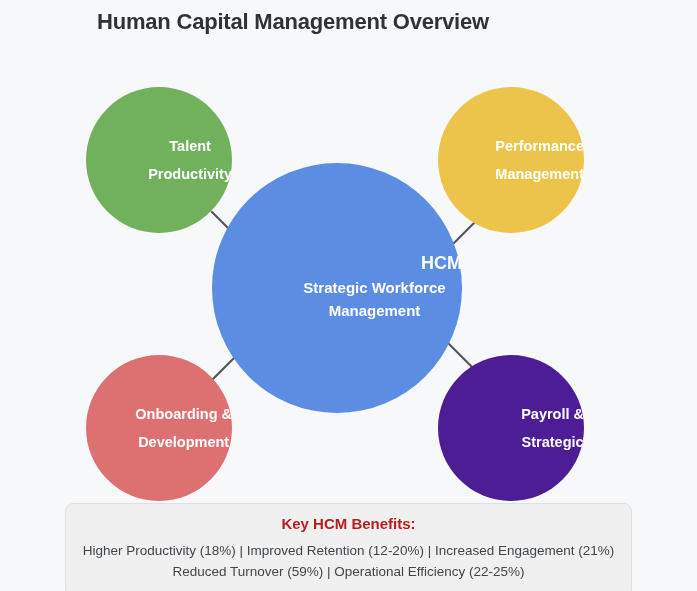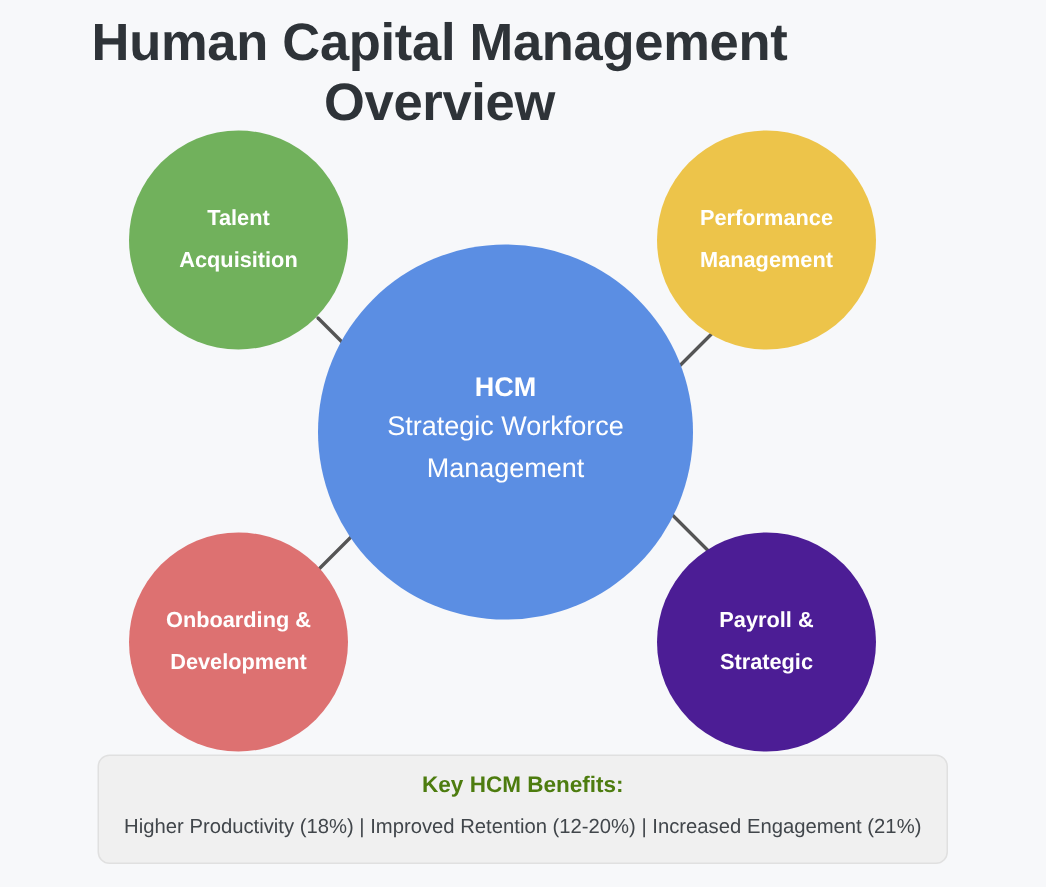--- a/index.html
+++ b/index.html
@@ -18,59 +18,59 @@
     position: relative;
     width: 697px;
     height: 591px;
   }
   #page-title {
     position: absolute;
     top: 9px;
     left: 0;
     width: 586px;
     text-align: center;
-    font-size: 35px;
+    font-size: 22px;
     font-weight: bold;
     color: #2e3338;
     letter-spacing: -0.2px;
   }
   .connector-layer {
     position: absolute;
     top: 0;
     left: 0;
     width: 697px;
     height: 591px;
   }
   .node {
     position: absolute;
     border-radius: 50%;
     display: flex;
     flex-direction: column;
-    align-items: center;
+    align-items: flex-end;
     justify-content: center;
     color: #ffffff;
     text-align: center;
     box-sizing: border-box;
   }
   .node-hub {
     left: 212px;
     top: 163px;
     width: 250px;
     height: 250px;
     background: #5b8ee3;
   }
   .hub-title {
     font-size: 18px;
     font-weight: bold;
     line-height: 1.1;
     margin-bottom: 2px;
   }
   .hub-subtitle {
-    font-size: 18px;
-    font-weight: normal;
+    font-size: 15px;
+    font-weight: bold;
     line-height: 1.55;
     max-width: 175px;
   }
   .node-satellite {
     width: 146px;
     height: 146px;
   }
   .satellite-label {
     font-size: 14.5px;
     font-weight: bold;
@@ -105,21 +105,21 @@
     box-sizing: border-box;
     background: #f0f0f0;
     border: 1px solid #e0e0e0;
     border-radius: 8px;
     padding: 11px 14px 13px 14px;
     text-align: center;
   }
   #benefits-heading {
     font-size: 15px;
     font-weight: bold;
-    color: #4d7c0f;
+    color: #b91c1c;
     margin-bottom: 9px;
   }
   .benefits-line {
     font-size: 13.5px;
     color: #41464b;
     line-height: 1.55;
   }
 </style>
 </head>
 <body>
@@ -131,21 +131,21 @@
   <svg class="connector-layer" viewBox="0 0 697 591" width="697" height="591">
     <line x1="212" y1="212" x2="254" y2="254" stroke="#555555" stroke-width="2.2" stroke-linecap="round"></line>
     <line x1="485" y1="212" x2="443" y2="254" stroke="#555555" stroke-width="2.2" stroke-linecap="round"></line>
     <line x1="212" y1="380" x2="254" y2="338" stroke="#555555" stroke-width="2.2" stroke-linecap="round"></line>
     <line x1="485" y1="380" x2="443" y2="338" stroke="#555555" stroke-width="2.2" stroke-linecap="round"></line>
   </svg>
 
   <div class="node node-satellite" id="node-talent-acquisition">
     <div class="satellite-label">
       <span>Talent</span><br>
-      <span>Acquisition</span>
+      <span>Productivity</span>
     </div>
   </div>
 
   <div class="node node-satellite" id="node-performance-management">
     <div class="satellite-label">
       <span>Performance</span><br>
       <span>Management</span>
     </div>
   </div>
 
@@ -164,15 +164,16 @@
   </div>
 
   <div class="node node-hub">
     <div class="hub-title">HCM</div>
     <div class="hub-subtitle">Strategic Workforce Management</div>
   </div>
 
   <div id="benefits-box">
     <div id="benefits-heading">Key HCM Benefits:</div>
     <div class="benefits-line">Higher Productivity (18%) | Improved Retention (12-20%) | Increased Engagement (21%)</div>
+    <div class="benefits-line">Reduced Turnover (59%) | Operational Efficiency (22-25%)</div>
   </div>
 
 </div>
 
 </body></html>

